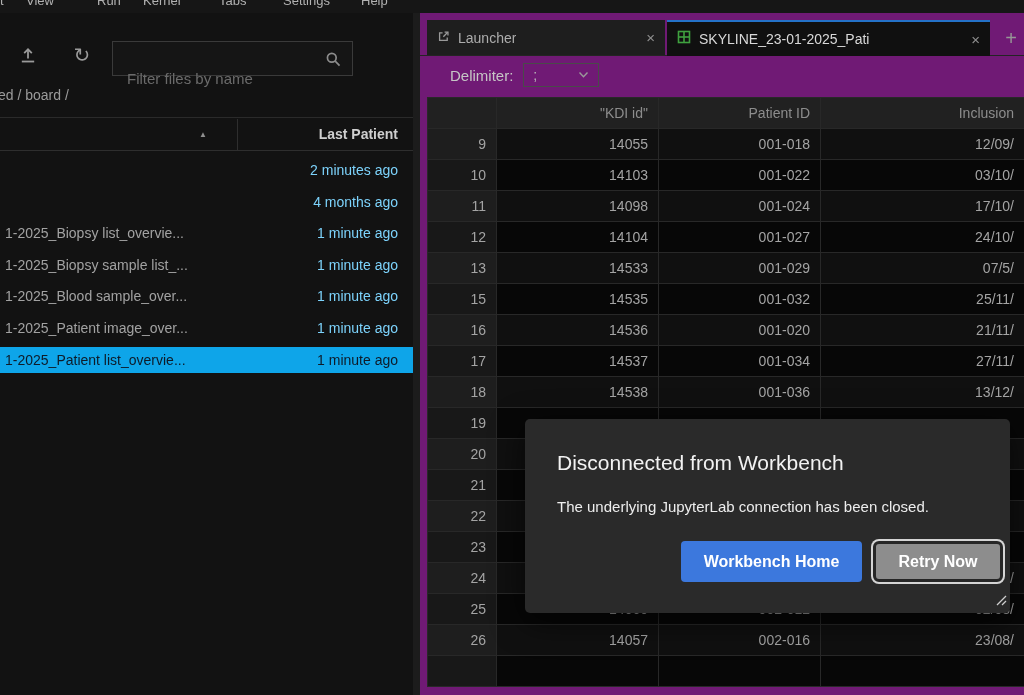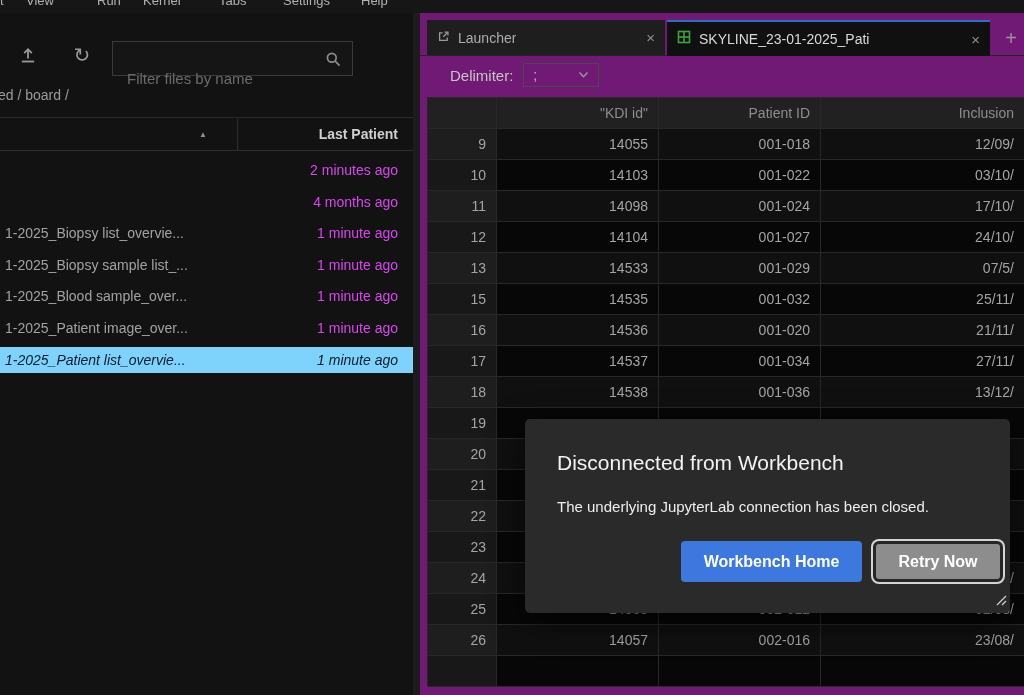--- a/index.html
+++ b/index.html
@@ -25,22 +25,22 @@
   .search-ic { position:absolute; right:10px; top:9px; }
   .breadcrumb { position:absolute; left:-2px; top:74px; font-size:14px; color:#9b9b9b; white-space:nowrap; }
   .list-header { position:absolute; left:0; top:104px; width:413px; height:34px;
     border-top:1px solid #2a2a2a; border-bottom:1px solid #2e2e2e; }
   .sort-caret { position:absolute; left:199px; top:12px; font-size:8px; color:#8f8f8f; }
   .col-divider { position:absolute; left:237px; top:1px; width:1px; height:32px; background:#2e2e2e; }
   .lm-label { position:absolute; right:15px; top:8px; font-size:14px; font-weight:bold; color:#cfcfcf; }
   .filerows { position:absolute; left:0; top:144px; width:413px; }
   .frow { position:relative; width:413px; height:26px; margin-bottom:5.6px; }
   .frow .fname { position:absolute; left:5px; top:5px; font-size:14px; color:#a2a2a2; white-space:nowrap; }
-  .frow .ftime { position:absolute; right:15px; top:5px; font-size:14px; color:#d946ef; }
-  .frow.selected { background:#7dd3fc;font-style:italic; }
+  .frow .ftime { position:absolute; right:15px; top:5px; font-size:14px; color:#7dd3fc; }
+  .frow.selected { background:#0ea5e9; }
   .frow.selected .fname, .frow.selected .ftime { color:#0e1b29; }
   
   .vdivider { position:absolute; left:413px; top:13px; width:7px; height:682px; background:#1c1c1c; }
   
   .main { position:absolute; left:420px; top:13px; width:604px; height:682px; background:#701a75; overflow:hidden; }
   .tabbar { position:absolute; left:0; top:7px; width:604px; height:36px; border-bottom:1px solid #242424; }
   .tab { position:absolute; top:0; height:35px; display:flex; align-items:center; padding:0 10px; gap:8px; }
   .tab-launcher { left:7px; width:238px; background:#1e1e1e; }
   .tab-active { left:247px; width:323px; height:36px; background:#101010; border-top:2px solid #2472c8; }
   .tab-label { font-size:14px; color:#adadad; white-space:nowrap; overflow:hidden; }

